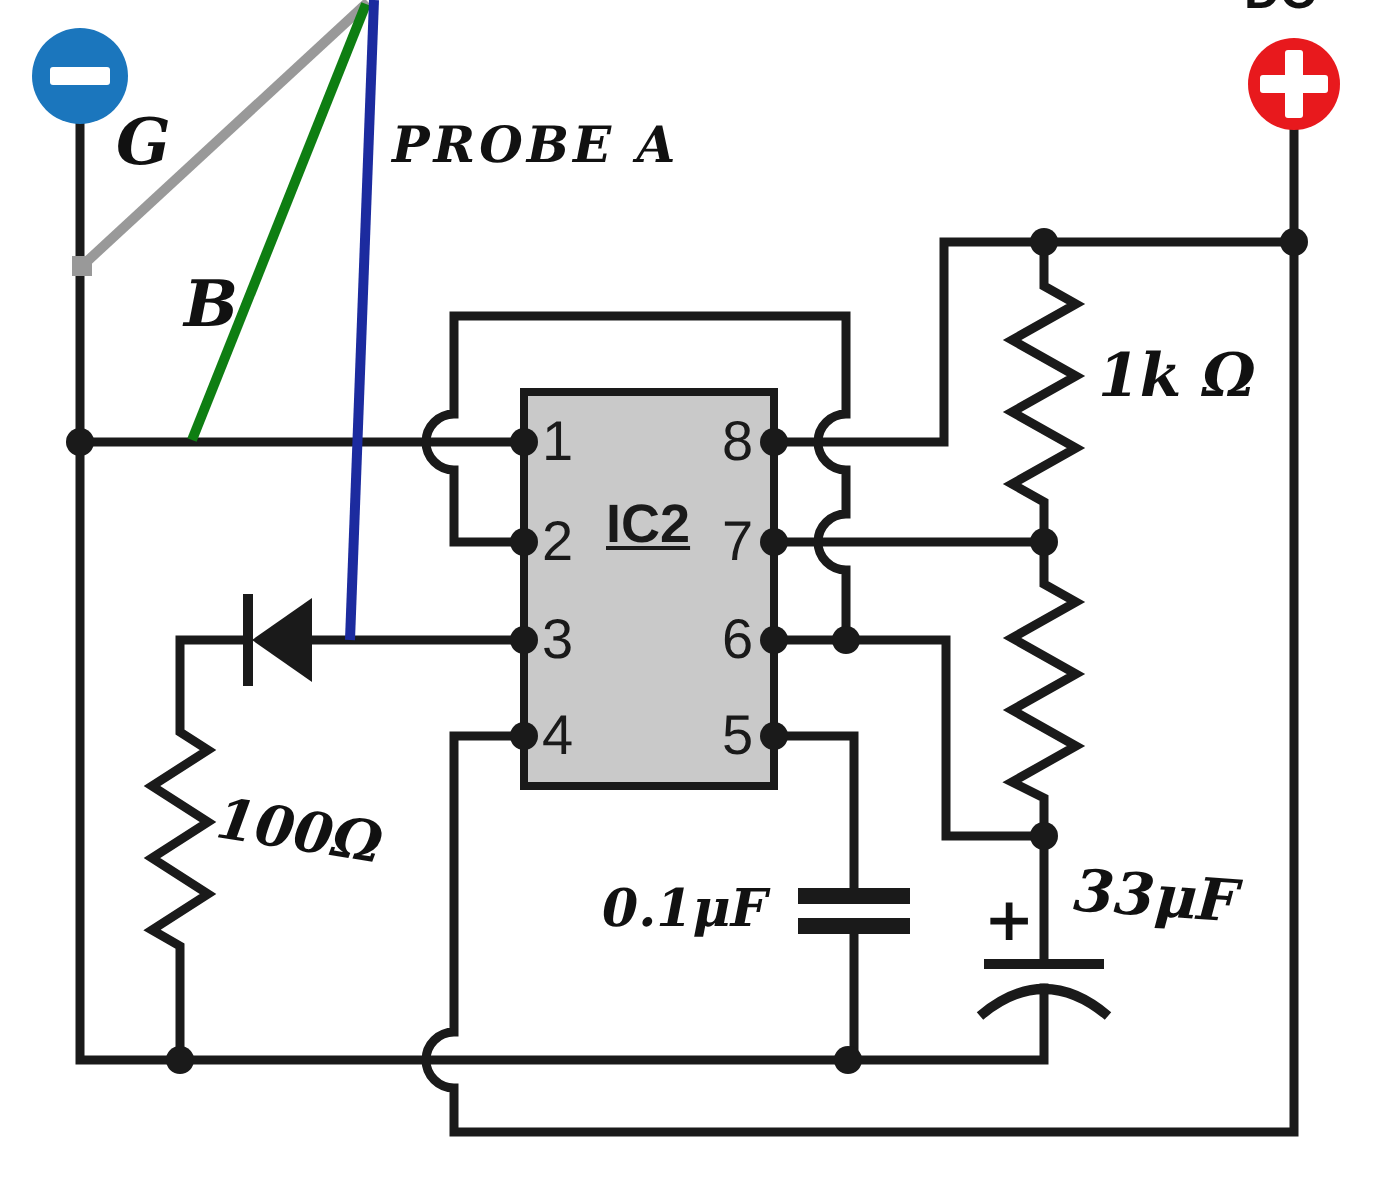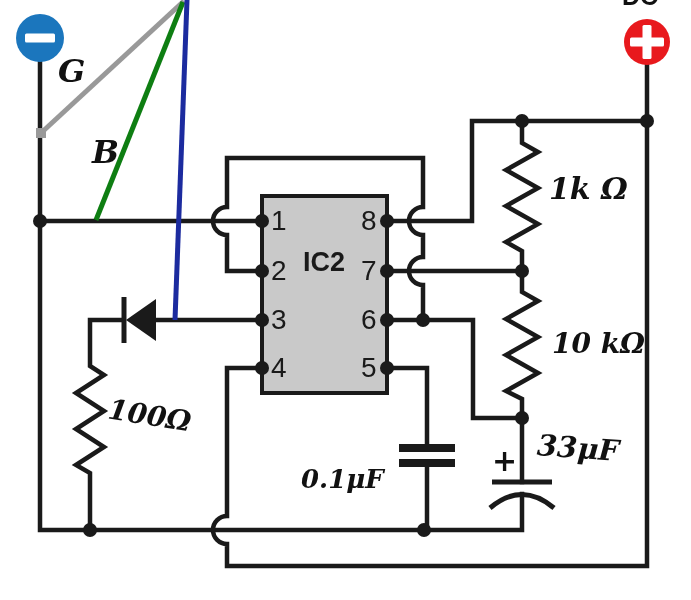--- a/index.html
+++ b/index.html
@@ -5,21 +5,21 @@
   html,body{margin:0;padding:0;background:#ffffff;}
   #stage{
     position:relative;width:691px;height:600px;background:#ffffff;
     overflow:hidden;font-family:"Liberation Sans",sans-serif;
   }
   #stage svg{position:absolute;left:0;top:0;}
   .lbl{position:absolute;color:#111;white-space:nowrap;line-height:1;}
   .hand{font-family:"DejaVu Serif",serif;font-style:italic;font-weight:700;}
   .print{font-family:"Liberation Sans",sans-serif;font-weight:400;}
   .pin{font-size:28px;color:#1a1a1a;}
-  .icname{font-size:27px;font-weight:700;color:#1a1a1a;}
+  .icname{font-size:27px;font-weight:700;color:#1a1a1a;text-decoration:underline;}
 </style>
 </head>
 <body>
 
 <div id="stage">
 
   <svg width="691" height="600" viewBox="0 0 691 600">
 
     <g stroke="#1a1a1a" stroke-width="4.5" fill="none" stroke-linecap="square" stroke-linejoin="miter">
 
@@ -89,28 +89,28 @@
 
     <circle cx="40" cy="38" r="24" fill="#1b76bd"></circle>
     <rect x="25" y="33.5" width="30" height="9" rx="1.5" fill="#ffffff"></rect>
     <circle cx="647" cy="42" r="23" fill="#e8191d"></circle>
     <rect x="630" y="37.5" width="34" height="9" rx="1.5" fill="#ffffff"></rect>
     <rect x="642.5" y="25" width="9" height="34" rx="1.5" fill="#ffffff"></rect>
   </svg>
 
   <span class="lbl hand" style="left:58px;top:55px;font-size:32px;">G</span>
   <span class="lbl hand" style="left:92px;top:136px;font-size:32px;">B</span>
+  <span class="lbl hand" style="left:196px;top:60px;font-size:25px;letter-spacing:2px;">PROBE A</span>
 
   <span class="lbl print" style="left:622px;top:-16px;font-size:25px;font-weight:700;">DC</span>
 
   <span class="lbl hand" style="left:549px;top:174px;font-size:30px;text-align:right;">1k Ω</span>
-  <span class="lbl hand" style="left:552px;top:330px;font-size:28px;">10 kΩ</span>
   <span class="lbl hand" style="left:108px;top:402px;font-size:28px;transform:rotate(9deg);">100Ω</span>
 
-  <span class="lbl hand" style="left:301px;top:442px;font-size:26px;margin-top:24px;">0.1μF</span>
+  <span class="lbl hand" style="left:301px;top:442px;font-size:26px;">0.1μF</span>
   <span class="lbl hand" style="left:537px;top:434px;font-size:29px;transform:rotate(4deg);">33μF</span>
   <span class="lbl hand" style="left:492px;top:446px;font-size:30px;font-style:normal;">+</span>
 
   <span class="lbl icname" style="left:303px;top:249px;">IC2</span>
   <span class="lbl pin" style="left:271px;top:207px;">1</span>
   <span class="lbl pin" style="left:271px;top:257px;">2</span>
   <span class="lbl pin" style="left:271px;top:306px;">3</span>
   <span class="lbl pin" style="left:271px;top:354px;">4</span>
   <span class="lbl pin" style="left:361px;top:207px;">8</span>
   <span class="lbl pin" style="left:361px;top:257px;">7</span>

